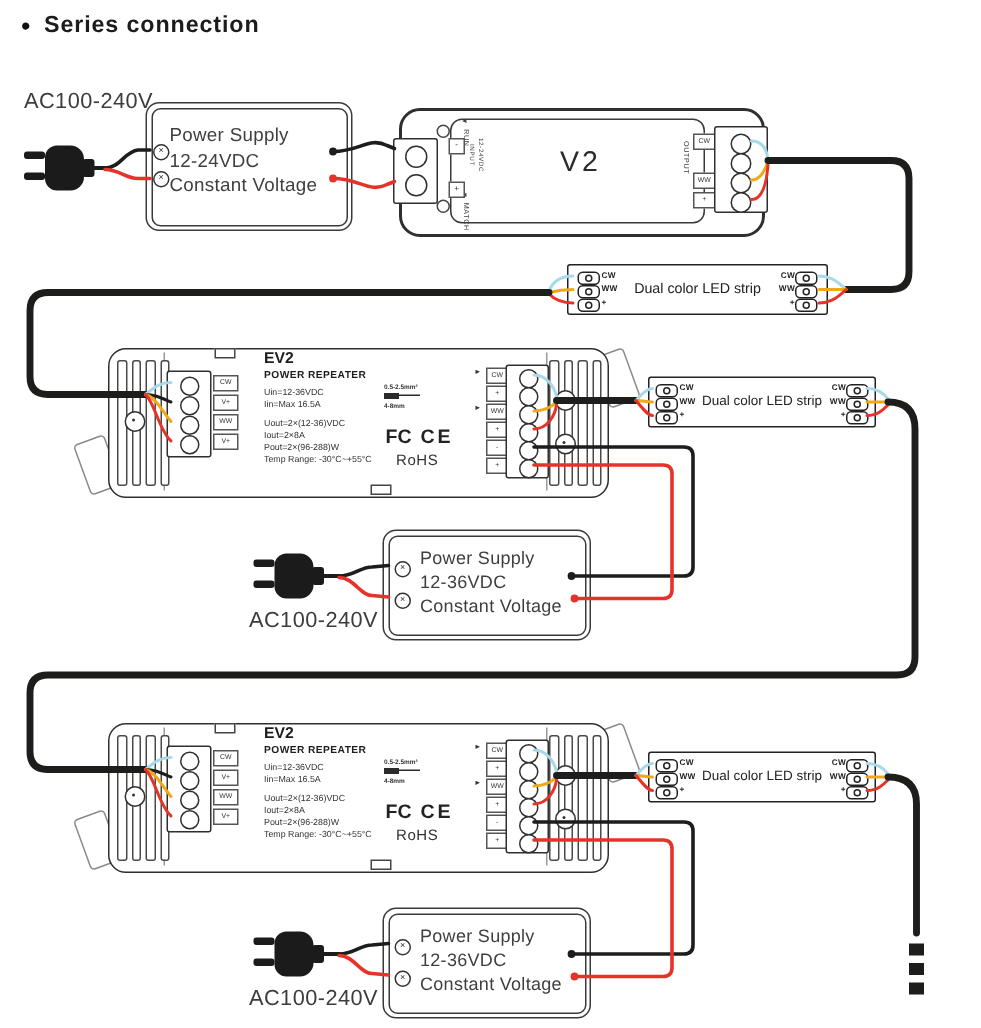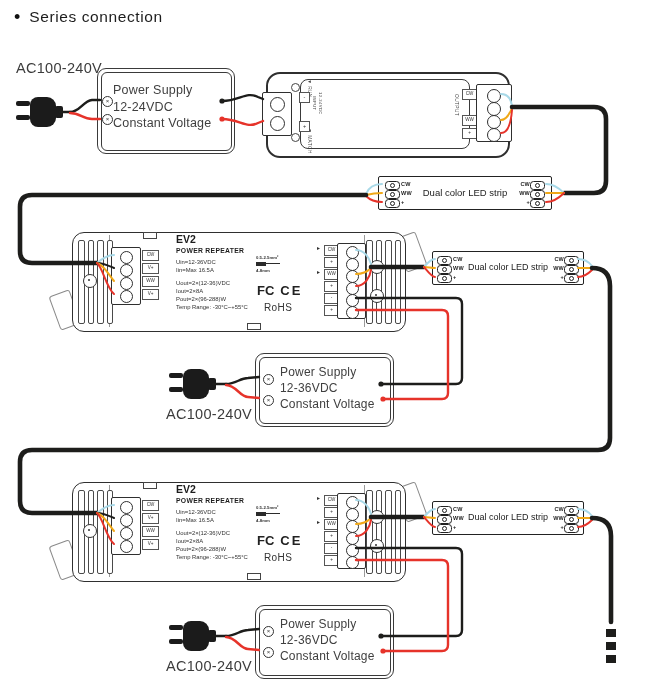--- a/index.html
+++ b/index.html
@@ -2,21 +2,21 @@
 <html><head>
 <meta charset="utf-8">
 <style>
   html,body{margin:0;padding:0;background:#fff;font-family:"Liberation Sans",sans-serif;color:#2e2e2e;}
   #stage{position:relative;width:654px;height:685px;background:#fff;overflow:hidden;}
   .abs{position:absolute;}
 
   
   .title{position:absolute;left:14px;top:8px;display:flex;align-items:center;gap:9px;}
   .title .bullet{font-size:18px;line-height:18px;color:#111;}
-  .title .txt{font-size:15.5px;font-weight:400;letter-spacing:.6px;color:#1c1c1c;}
+  .title .txt{font-size:15.5px;font-weight:700;letter-spacing:.6px;color:#1c1c1c;}
 
   .aclabel{position:absolute;font-size:14.5px;color:#3c3c3c;letter-spacing:.3px;}
 
   
   .plugbody{position:absolute;width:26px;height:30px;background:#1b1b1b;border-radius:8px 9px 9px 8px;}
   .pneck{position:absolute;width:8px;height:12px;background:#1b1b1b;border-radius:2px;}
   .prong{position:absolute;width:14px;height:4.6px;background:#1b1b1b;border-radius:2px;}
 
   
   .psu{position:absolute;border:1.8px solid #3a3a3a;border-radius:9px;background:#fff;}
@@ -141,20 +141,21 @@
     <div class="tblock" style="left:0;top:22px;width:28px;height:42px;">
       <div class="circ" style="left:6.5px;top:4px;width:13px;height:13px;"></div>
       <div class="circ" style="left:6.5px;top:23px;width:13px;height:13px;"></div>
     </div>
     <div class="vt" style="left:45px;top:9px;height:26px;font-size:4.8px;">◄ RUN</div>
     <div class="lbox" style="left:37px;top:22px;width:9px;height:9px;font-size:5.5px;">-</div>
     <div class="lbox" style="left:37px;top:51px;width:9px;height:9px;font-size:5.5px;">+</div>
     <div class="vt" style="left:56px;top:22px;height:40px;font-size:4.2px;">12-24VDC</div>
     <div class="vt" style="left:50px;top:26px;height:32px;font-size:4.2px;">INPUT</div>
     <div class="vt" style="left:45px;top:58px;height:26px;font-size:4.8px;">◄ MATCH</div>
+    <div class="v2model" style="left:80px;top:28px;width:90px;height:26px;">V2</div>
     <div class="vt" style="left:192px;top:24px;height:40px;font-size:4.8px;">OUTPUT</div>
     <div class="lbox" style="left:200px;top:19px;width:13px;height:9px;">CW</div>
     <div class="lbox" style="left:200px;top:45px;width:13px;height:9px;">WW</div>
     <div class="lbox" style="left:200px;top:58px;width:13px;height:9px;">+</div>
     <div class="tblock" style="left:214px;top:14px;width:34px;height:56px;">
       <div class="circ" style="left:10px;top:4px;width:12px;height:12px;"></div>
       <div class="circ" style="left:10px;top:17px;width:12px;height:12px;"></div>
       <div class="circ" style="left:10px;top:30px;width:12px;height:12px;"></div>
       <div class="circ" style="left:10px;top:43px;width:12px;height:12px;"></div>
     </div>

